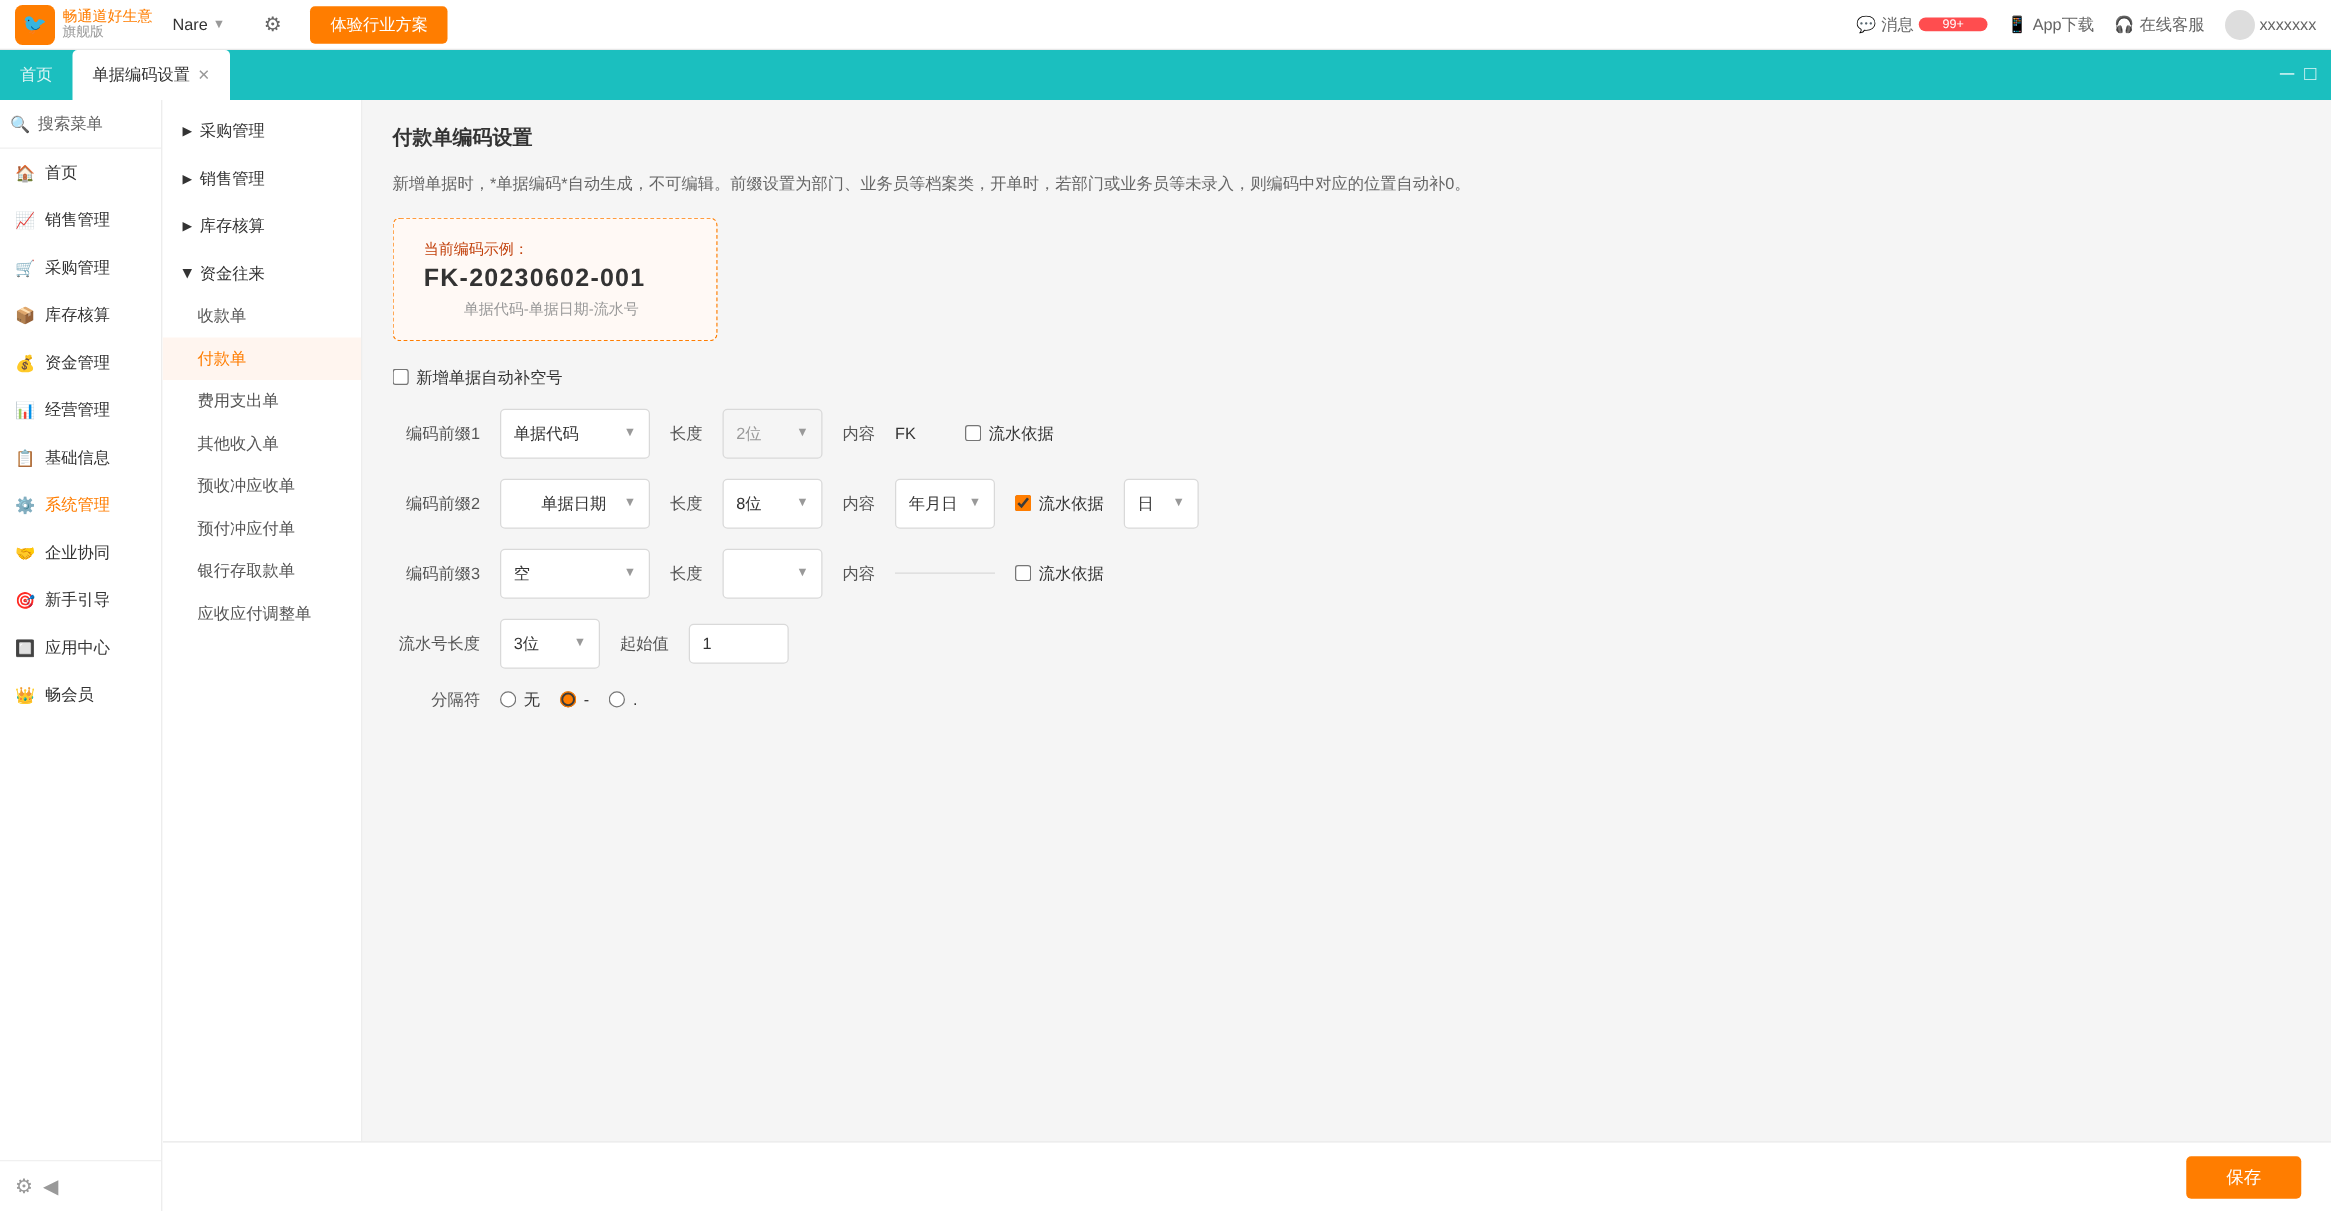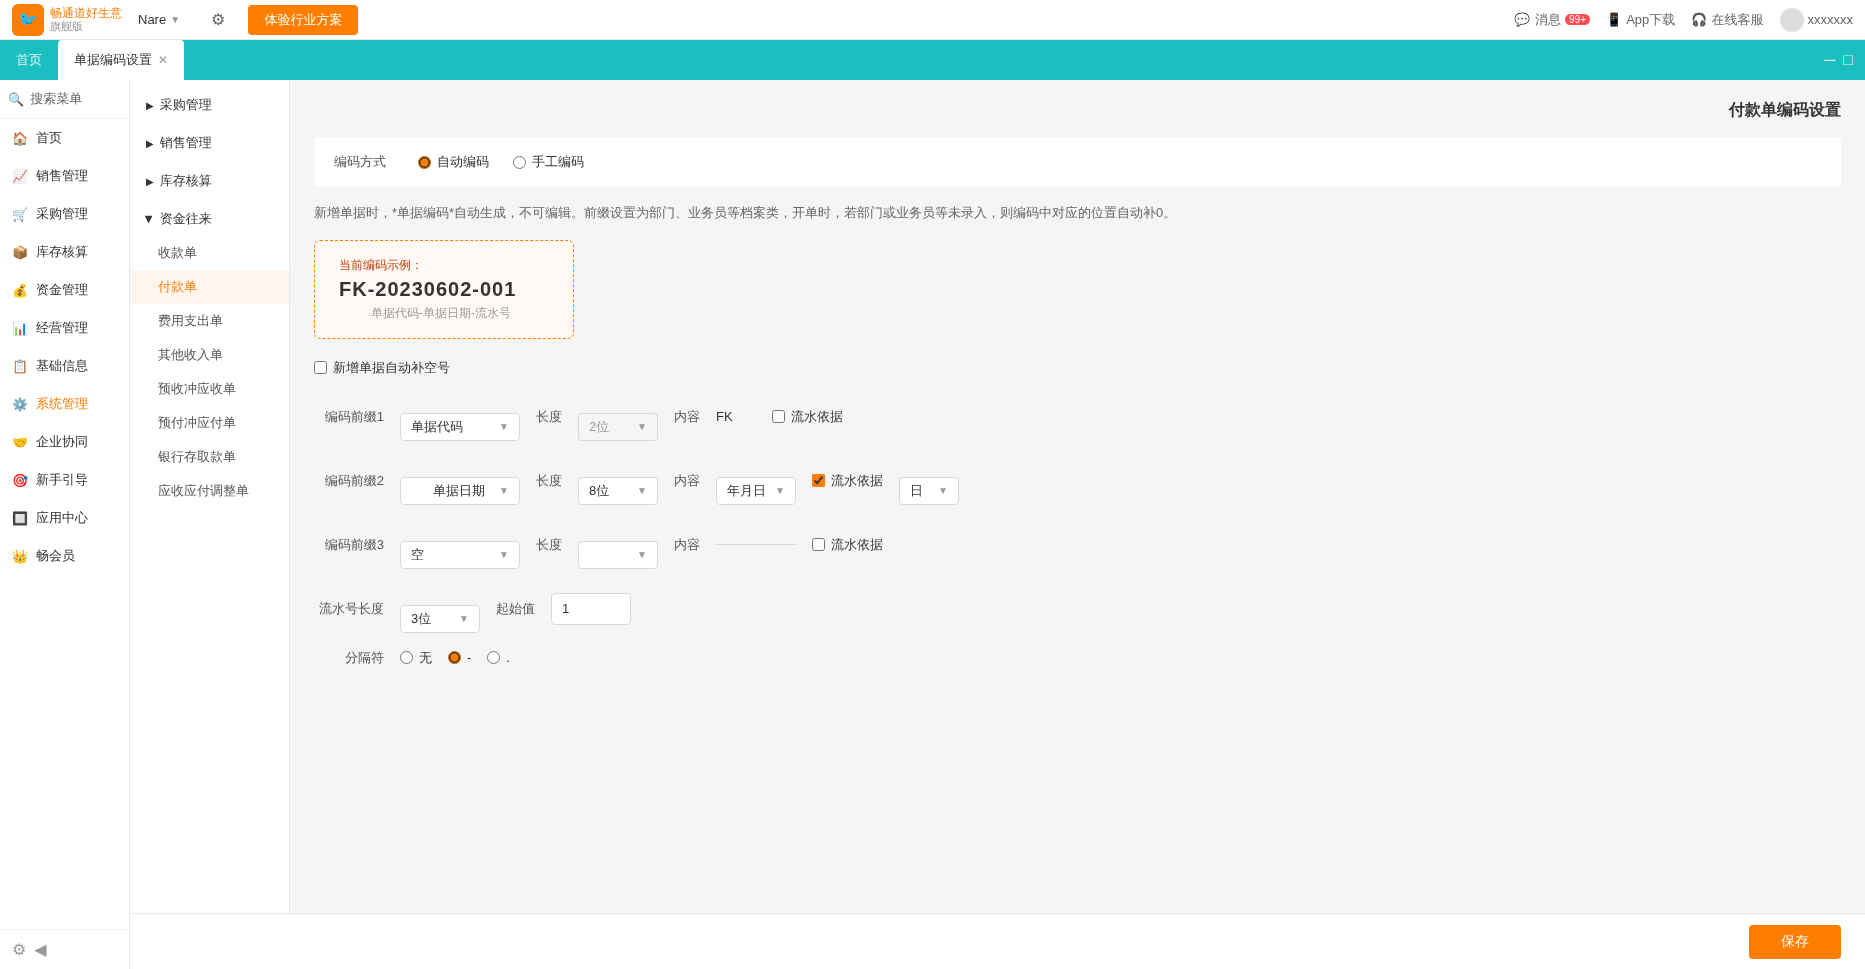--- a/index.html
+++ b/index.html
@@ -22,21 +22,21 @@
     }
     .topbar-left { display: flex; align-items: center; gap: 8px; }
     .topbar-logo { display: flex; align-items: center; gap: 6px; }
     .logo-icon { width: 32px; height: 32px; background: #ff7d00; border-radius: 6px; display: flex; align-items: center; justify-content: center; color: white; font-size: 16px; }
     .logo-text { font-size: 12px; color: #ff7d00; line-height: 1.2; }
     .topbar-nav { display: flex; align-items: center; gap: 23px; }
     .topbar-dropdown { display: flex; align-items: center; gap: 4px; cursor: pointer; padding: 4px 8px; border-radius: 4px; }
     .topbar-btn-trial { background: #ff7d00; color: white; border: none; padding: 6px 16px; border-radius: 4px; cursor: pointer; font-size: 13px; }
     .topbar-right { display: flex; align-items: center; gap: 16px; color: #666; font-size: 13px; }
     .topbar-right-item { display: flex; align-items: center; gap: 4px; cursor: pointer; }
-    .badge { background: #ff4d4f; color: white; font-size: 10px; border-radius: 8px; padding: 0 4px; min-width: 16px; text-align: center; }
+    .badge { background: #ff4d4f; color: white; font-size: 10px; border-radius: 8px; padding: 0 19px; min-width: 16px; text-align: center; }
 
     
     .tabbar {
       height: 40px;
       background: #1bbfbf;
       display: flex;
       align-items: center;
       padding: 0 0;
       position: fixed;
       top: 40px;
@@ -145,21 +145,20 @@
       flex: 1;
       padding: 20px 24px;
       overflow-y: auto;
       background: #f5f5f5;
     }
     .page-title {
       font-size: 16px;
       font-weight: 600;
       color: #333;
       margin-bottom: 16px;
-      text-align: right;
     }
 
     
     .section-card {
       background: #fff;
       border-radius: 4px;
       padding: 16px 20px;
       margin-bottom: 16px;
     }
     .radio-group { display: flex; align-items: center; gap: 24px; }
@@ -220,22 +219,21 @@
       border-radius: 4px;
       padding: 5px 10px;
       background: #fff;
       font-size: 13px;
       color: #333;
       cursor: pointer;
       display: flex;
       align-items: center;
       gap: 6px;
       min-width: 100px;
-      height: 28px;
-      margin-top: 20px;
+      height: 40px;
     }
     .form-select-arrow { color: #999; font-size: 10px; margin-left: auto; }
     .form-input {
       border: 1px solid #d9d9d9;
       border-radius: 4px;
       padding: 5px 10px;
       font-size: 13px;
       color: #999;
       height: 32px;
       background: #fafafa;
@@ -434,33 +432,20 @@
       <div class="sub-sidebar-item">
         <span>应收应付调整单</span>
       </div>
     </div>
   </div>
 
   <div class="main-content" style="padding-bottom:80px;">
     <div class="page-title">付款单编码设置</div>
 
     
-    <div class="section-card">
-      <div class="radio-group">
-        <span style="color:#555;margin-right:8px;">编码方式</span>
-        <label class="radio-item">
-          <input type="radio" name="encoding" checked="" style="">
-          <span>自动编码</span>
-        </label>
-        <label class="radio-item">
-          <input type="radio" name="encoding" style="">
-          <span>手工编码</span>
-        </label>
-      </div>
-    </div>
 
     
     <div class="info-text">新增单据时，*单据编码*自动生成，不可编辑。前缀设置为部门、业务员等档案类，开单时，若部门或业务员等未录入，则编码中对应的位置自动补0。</div>
 
     
     <div class="preview-box">
       <div style="font-size:12px;color:#c2410c;margin-bottom:4px;">
         <span>当前编码示例：</span>
       </div>
       <div class="preview-code">FK-20230602-001</div>

